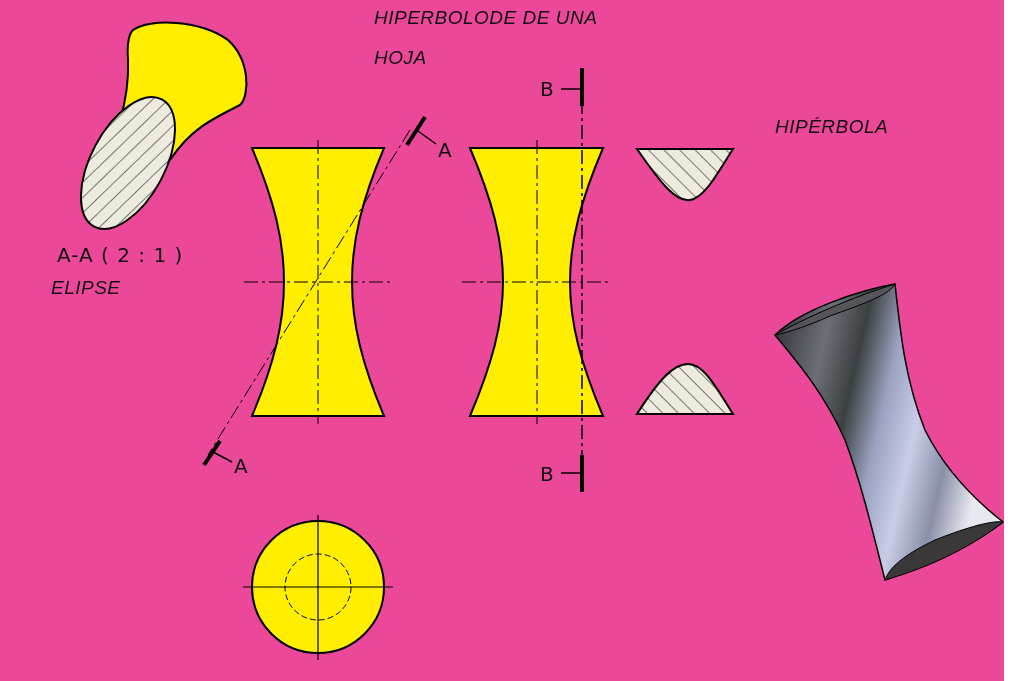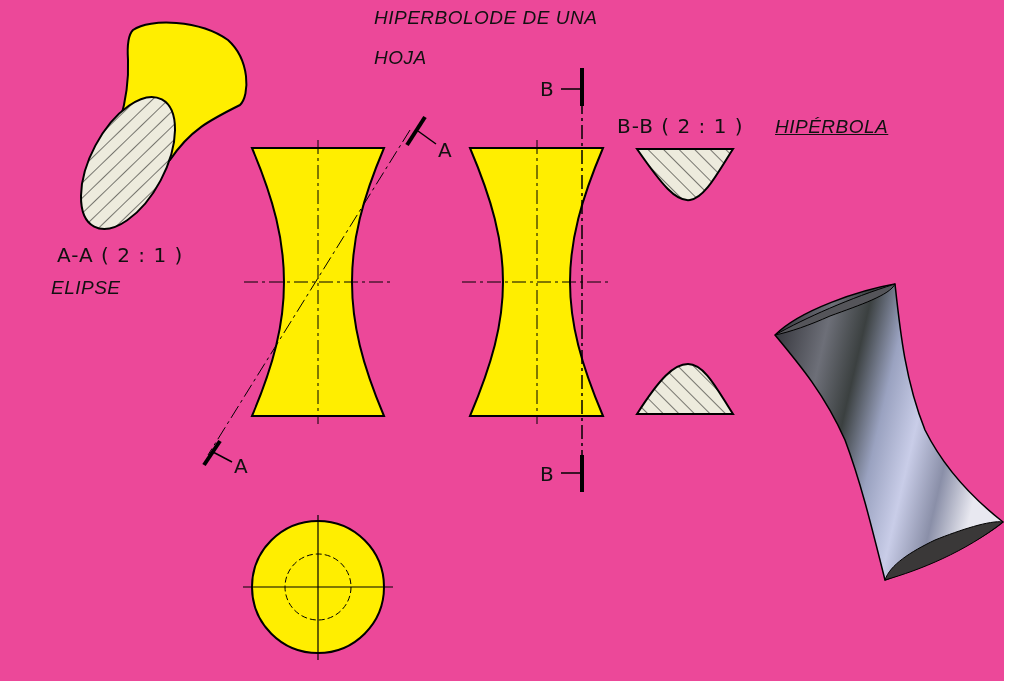--- a/index.html
+++ b/index.html
@@ -80,20 +80,19 @@
     <path d="M775,335 C805,318 850,298 895,284 C890,295 860,305 830,316 C810,325 790,332 775,335 Z" fill="#55555a" stroke="#000" stroke-width="1"></path>
   </g>
 </svg>
 
   <div class="lbl ital" style="left:374px;top:7px;">HIPERBOLODE DE UNA</div>
   <div class="lbl ital" style="left:374px;top:27px;margin-top:20px;">HOJA</div>
 
   <div class="lbl sect" style="left:57px;top:243px;text-align:center;">A-A ( 2 : 1 )</div>
   <div class="lbl ital" style="left:51px;top:277px;font-style:italic;">ELIPSE</div>
 
-  <div class="lbl sect" style="left:617px;top:114px;">B-B ( 2 : 1 )</div>
-  <div class="lbl ital" style="left:775px;top:116px;text-decoration:underline;">HIPÉRBOLA</div>
+  <div class="lbl ital" style="left:775px;top:116px;">HIPÉRBOLA</div>
 
   <div class="lbl mark" style="left:438px;top:138px;">A</div>
   <div class="lbl mark" style="left:234px;top:454px;">A</div>
   <div class="lbl mark" style="left:540px;top:77px;">B</div>
   <div class="lbl mark" style="left:540px;top:462px;">B</div>
 </div>
 
 </body></html>

